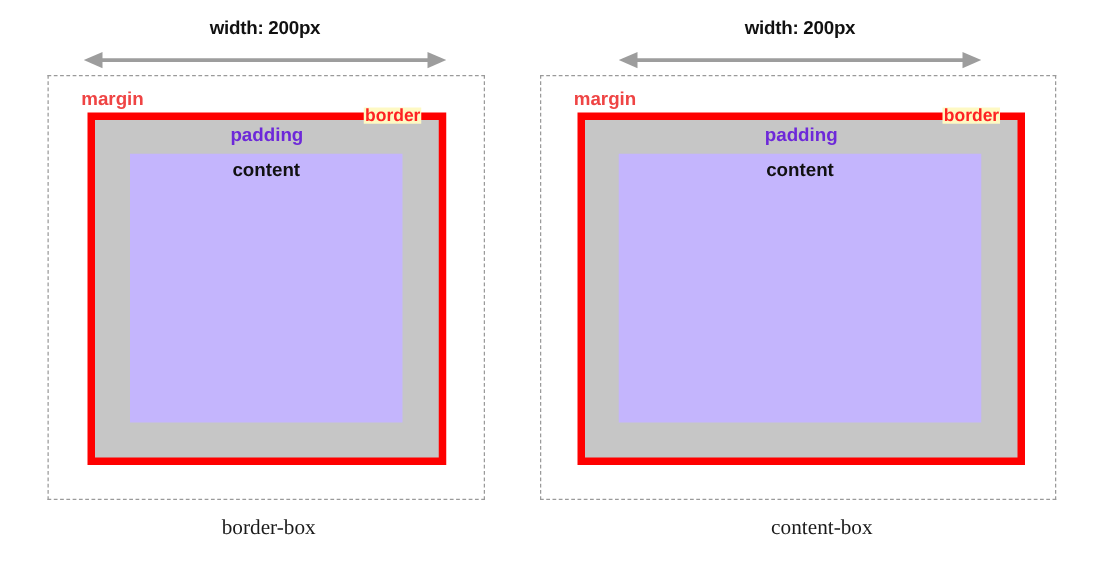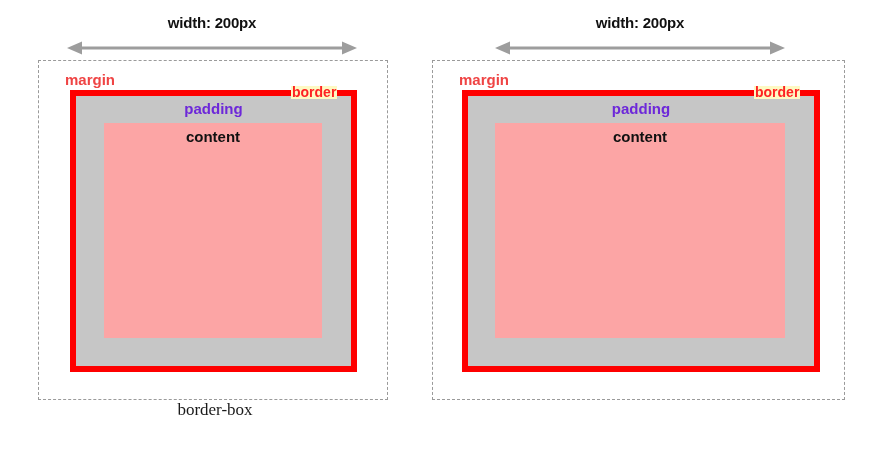--- a/index.html
+++ b/index.html
@@ -94,21 +94,21 @@
     width: 100%;
     text-align: center;
     font-size: 15px;
     font-weight: bold;
     color: #6d28d9;
   }
 
   
   .content-box-el {
     position: absolute;
-    background: #fca5a5;
+    background: #c4b5fd;
     box-sizing: border-box;
   }
   .label-content {
     position: absolute;
     top: 5px;
     left: 0;
     width: 100%;
     text-align: center;
     font-size: 15px;
     font-weight: bold;
@@ -123,21 +123,21 @@
     color: #fe2222;
     background: #fef9c3;
     line-height: 13px;
     padding: 0 1px;
     white-space: nowrap;
   }
 
   
   .caption {
     position: absolute;
-    top: 400px;
+    top: 412px;
     left: 0;
     width: 100%;
     text-align: center;
     font-family: "Liberation Serif", serif;
     font-size: 17px;
     color: #1a1a1a;
   }
 </style>
 </head>
 <body>
@@ -198,15 +198,16 @@
     <div class="padding-box" style="left:38px; top:96px; width:346px; height:270px;">
       <div class="label-padding">padding</div>
     </div>
 
     <div class="content-box-el" style="left:65px; top:123px; width:290px; height:215px;">
       <div class="label-content">content</div>
     </div>
 
     <div class="label-border" style="left:324px; top:86px;">border</div>
 
+    <div class="caption">content-box</div>
   </div>
 
 </div>
 
 </body></html>

